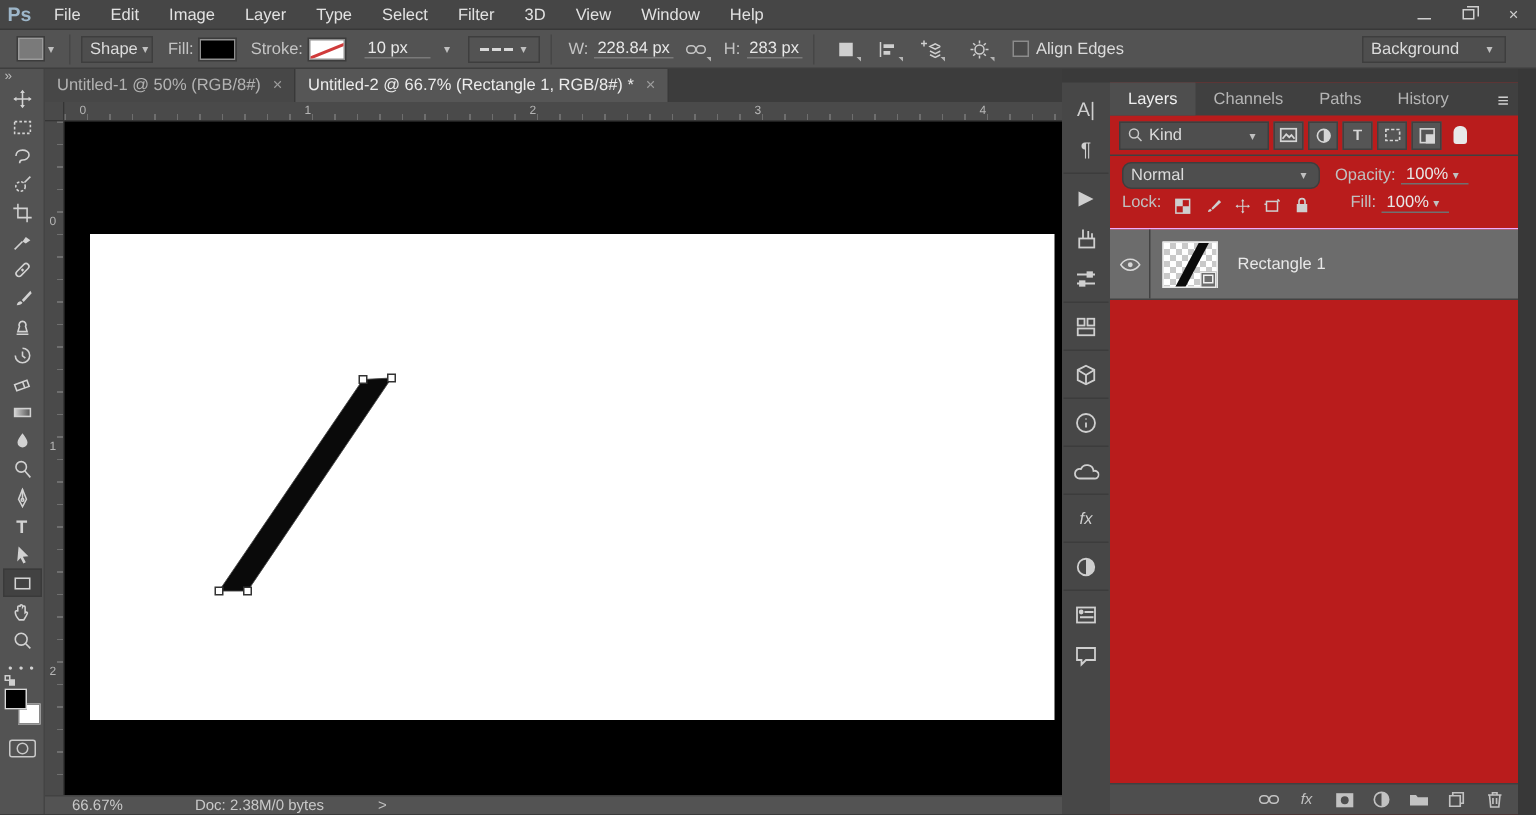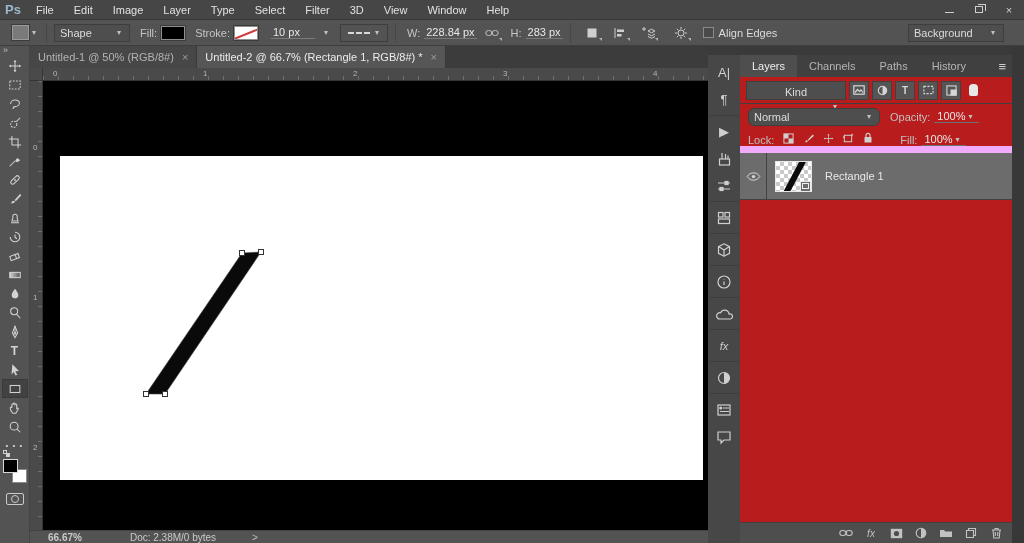--- a/index.html
+++ b/index.html
@@ -64,45 +64,45 @@
   .ruler-top { position:absolute; left:13px; top:0; width:665px; height:13px; background:#4a4a4a; border-bottom:1px solid #353535;
     background-image:repeating-linear-gradient(to right, #6e6e6e 0 1px, transparent 1px 15px); background-size:100% 4px; background-position:0 100%; background-repeat:no-repeat; }
   .ruler-left { position:absolute; left:0; top:13px; width:13px; height:449px; background:#4a4a4a; border-right:1px solid #353535;
     background-image:repeating-linear-gradient(to bottom, #6e6e6e 0 1px, transparent 1px 15px); background-size:4px 100%; background-position:100% 0; background-repeat:no-repeat; }
   .ruler-num { position:absolute; font-size:8px; color:#b5b5b5; }
   .pasteboard { position:absolute; left:13px; top:13px; width:665px; height:449px; background:#000; }
   .doc-canvas { position:absolute; left:17px; top:75px; width:643px; height:324px; background:#fff; }
   .shape-svg { position:absolute; left:0; top:0; pointer-events:none; }
   
   .statusbar { position:absolute; left:30px; top:530px; width:678px; height:13px; background:#535353; border-top:1px solid #424242; display:flex; align-items:center; font-size:10px; color:#c9c9c9; }
-  .status-zoom { margin-left:18px;font-weight:bold; }
+  .status-zoom { margin-left:18px; }
   .status-doc { margin-left:48px; }
   .status-chev { margin-left:36px; color:#bdbdbd; }
   
   .rightside { position:absolute; left:708px; top:46px; width:316px; height:497px; background:#3a3a3a; }
   .dockstrip { position:absolute; left:0; top:9px; width:32px; height:488px; background:#474747; display:flex; flex-direction:column; align-items:center; padding-top:4px; }
   .dock-icon { width:30px; height:27px; display:flex; align-items:center; justify-content:center; color:#cfcfcf; font-size:13px; }
   .dock-icon svg { stroke:#cfcfcf; fill:none; stroke-width:1.2; }
   .dock-group-sep { width:30px; height:1px; background:#3c3c3c; margin:2px 0; }
   .panel { position:absolute; left:32px; top:9px; width:272px; height:488px; background:#b91c1c; }
   .panel-tabs { height:22px; background:#404040; display:flex; align-items:stretch; }
   .panel-tab { padding:0 12px; display:flex; align-items:center; color:#b5b5b5; }
   .panel-tab.active { background:#4e4e4e; color:#efefef; }
   .panel-menu { margin-left:auto; margin-right:6px; align-self:center; color:#cfcfcf; font-size:13px; }
   .filter-row { height:27px; display:flex; align-items:center; padding:0 6px; border-bottom:1px solid #404040; }
-  .kind-box { width:100px; height:19px; justify-content:flex-start; gap:4px;flex-direction:column; }
+  .kind-box { width:100px; height:19px; justify-content:flex-start; gap:4px; }
   .kind-box .chev { margin-left:auto; }
   .filt-btn { width:20px; height:19px; border:1px solid #404040; background:#555; display:flex; align-items:center; justify-content:center; margin-left:3px; color:#d6d6d6; font-size:10px; }
   .filt-btn svg { stroke:#d6d6d6; fill:none; stroke-width:1.2; }
   .filter-toggle { margin-left:8px; width:9px; height:12px; border-radius:4px 4px 2px 2px; background:#e8e8e8; }
   .blend-row { height:25px; display:flex; align-items:center; padding:0 8px; }
   .blend-select { width:132px; height:18px; justify-content:space-between;border-radius:6px; }
   .mini-label { color:#c0c0c0; margin-left:10px; margin-right:4px; }
   .value-field { display:flex; align-items:center; border-bottom:1px solid #707070; padding:0 3px; color:#e6e6e6; }
-  .lock-row { height:24px; display:flex; align-items:flex-end; padding:0 8px; border-bottom:7px solid #f0abfc; }
+  .lock-row { height:24px; display:flex; align-items:flex-start; padding:0 8px; border-bottom:1px solid #f0abfc; }
   .lock-ico { width:16px; height:16px; display:flex; align-items:center; justify-content:center; margin:0 2px; }
   .lock-ico svg { stroke:#cfcfcf; fill:none; stroke-width:1.1; }
   .layer-row { height:47px; display:flex; align-items:center; border-bottom:1px solid #424242; position:relative; }
   .layer-row.selected { background:#6c6c6c; }
   .eye-cell { width:27px; height:100%; display:flex; align-items:center; justify-content:center; border-right:1px solid #424242; }
   .eye-cell svg { stroke:#d8d8d8; fill:none; stroke-width:1.1; }
   .thumb { width:37px; height:31px; margin-left:8px; position:relative; border:1px solid #e8e8e8; background:#fff; }
   .thumb.checker { background-color:#fff;
     background-image:linear-gradient(45deg,#c9c9c9 25%,transparent 25%,transparent 75%,#c9c9c9 75%),linear-gradient(45deg,#c9c9c9 25%,transparent 25%,transparent 75%,#c9c9c9 75%);
     background-size:8px 8px; background-position:0 0,4px 4px; overflow:hidden; }
@@ -145,21 +145,21 @@
           <span class="restore-glyph"></span>
         </div>
       <div class="win-btn">×</div>
     </div>
   </div>
 
   <div class="optionsbar">
     <div class="tool-preset-box"></div>
     <span class="chev">▾</span>
     <div class="ob-sep"></div>
-    <div class="select-box" style="width:76px; justify-content:space-between;">
+    <div class="select-box" style="width:48px; justify-content:space-between;">
       <span>Shape</span>
       <span class="chev">▾</span>
     </div>
     <span class="ob-label" style="margin-left:10px;">Fill:</span>
     <div class="swatch fill"></div>
     <span class="ob-label" style="margin-left:10px;">Stroke:</span>
     <div class="swatch stroke-none"></div>
     <div class="select-box" style="width:70px; margin-left:8px; justify-content:space-between; border:none; background:none;">
       <span class="underline-field" style="width:44px;">10 px</span>
       <span class="chev">▾</span>

